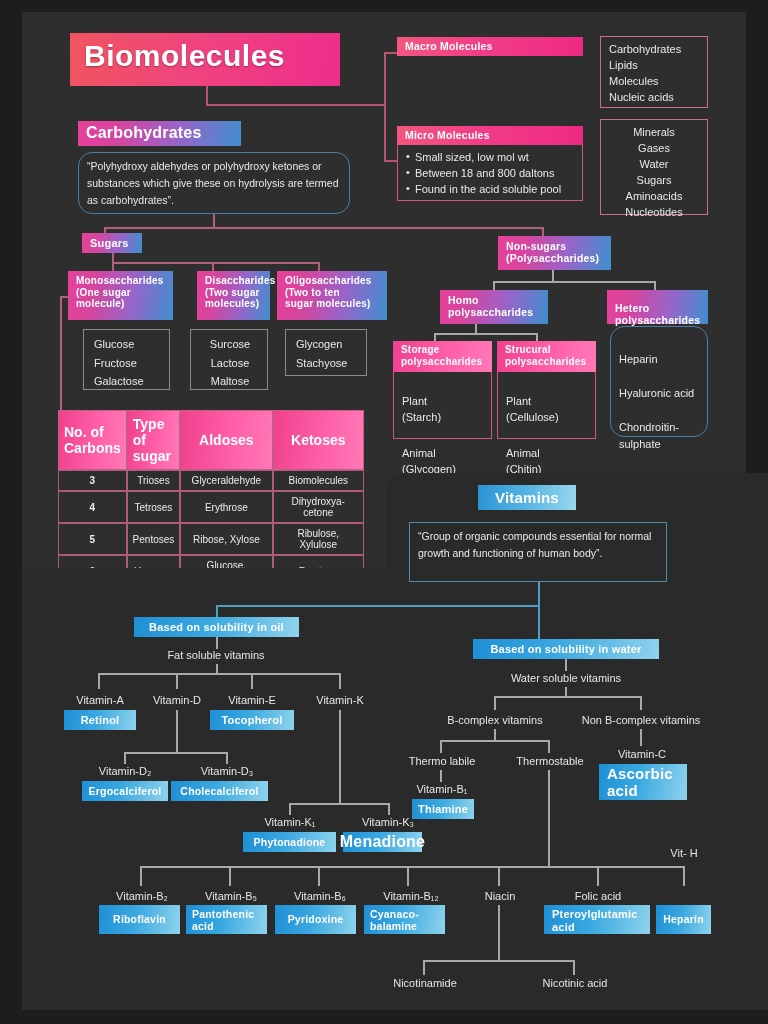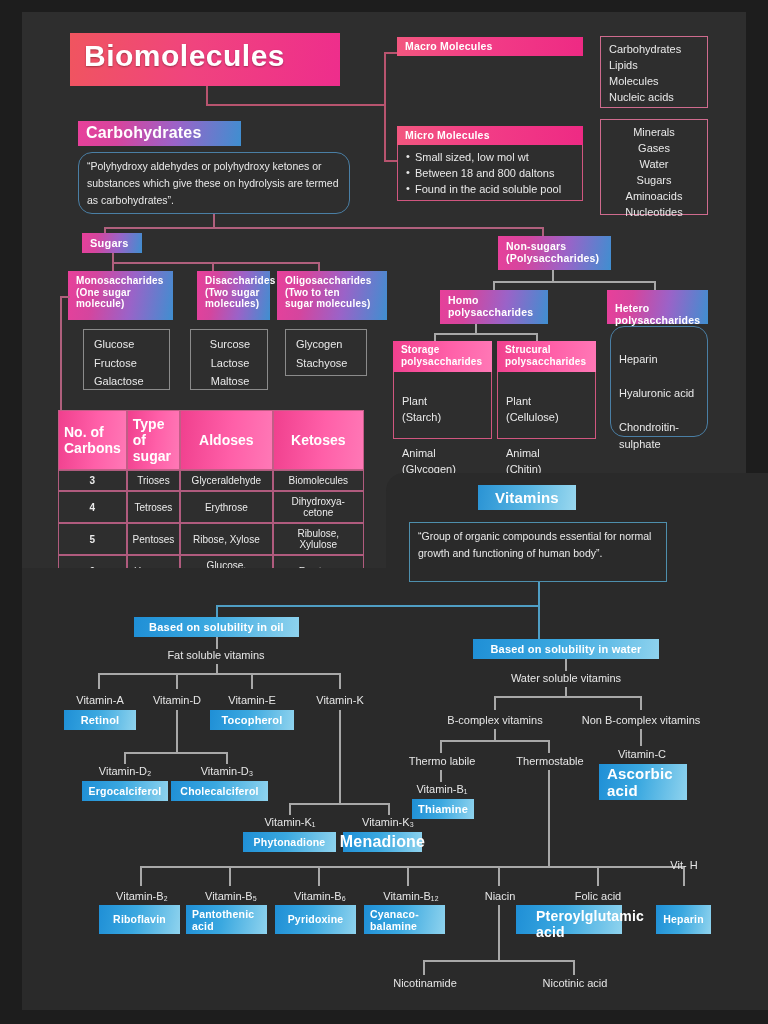--- a/index.html
+++ b/index.html
@@ -386,24 +386,24 @@
   <div class="lbl" style="left:282px; top:890px; width:76px;">Vitamin-B₆</div>
   <div class="chip g-blue" style="left:275px; top:905px; width:81px; height:29px; font-size:10.5px; justify-content:center;">Pyridoxine</div>
 
   <div class="lbl" style="left:371px; top:890px; width:80px;">Vitamin-B₁₂</div>
   <div class="chip g-blue block" style="left:364px; top:905px; width:81px; height:29px; font-size:10.5px; padding:3px 6px; white-space:pre-line; line-height:1.15;">Cyanaco-
 balamine</div>
 
   <div class="lbl" style="left:468px; top:890px; width:64px;">Niacin</div>
 
   <div class="lbl" style="left:556px; top:890px; width:84px;">Folic acid</div>
-  <div class="chip g-blue block" style="left:516px; top:905px; width:106px; height:29px; font-size:14px; padding:3px 20px; white-space:pre-line; line-height:1.15;">Pteroylglutamic
+  <div class="chip g-blue block" style="left:544px; top:905px; width:106px; height:29px; font-size:11px; padding:3px 8px; white-space:pre-line; line-height:1.15;">Pteroylglutamic
 acid</div>
 
-  <div class="lbl" style="left:654px; top:847px; width:60px;margin-top:12px;">Vit- H</div>
+  <div class="lbl" style="left:654px; top:847px; width:60px;">Vit- H</div>
   <div class="chip g-blue" style="left:656px; top:905px; width:55px; height:29px; font-size:10.5px; justify-content:center;">Heparin</div>
 
   <div class="ln ln-grey" style="left:498px; top:905px; width:2px; height:57px;"></div>
   <div class="ln ln-grey" style="left:423px; top:960px; width:152px; height:2px;"></div>
   <div class="ln ln-grey" style="left:423px; top:960px; width:2px; height:15px;"></div>
   <div class="ln ln-grey" style="left:573px; top:960px; width:2px; height:15px;"></div>
 
   <div class="lbl" style="left:381px; top:977px; width:88px;">Nicotinamide</div>
   <div class="lbl" style="left:531px; top:977px; width:88px;">Nicotinic acid</div>
 </div>

